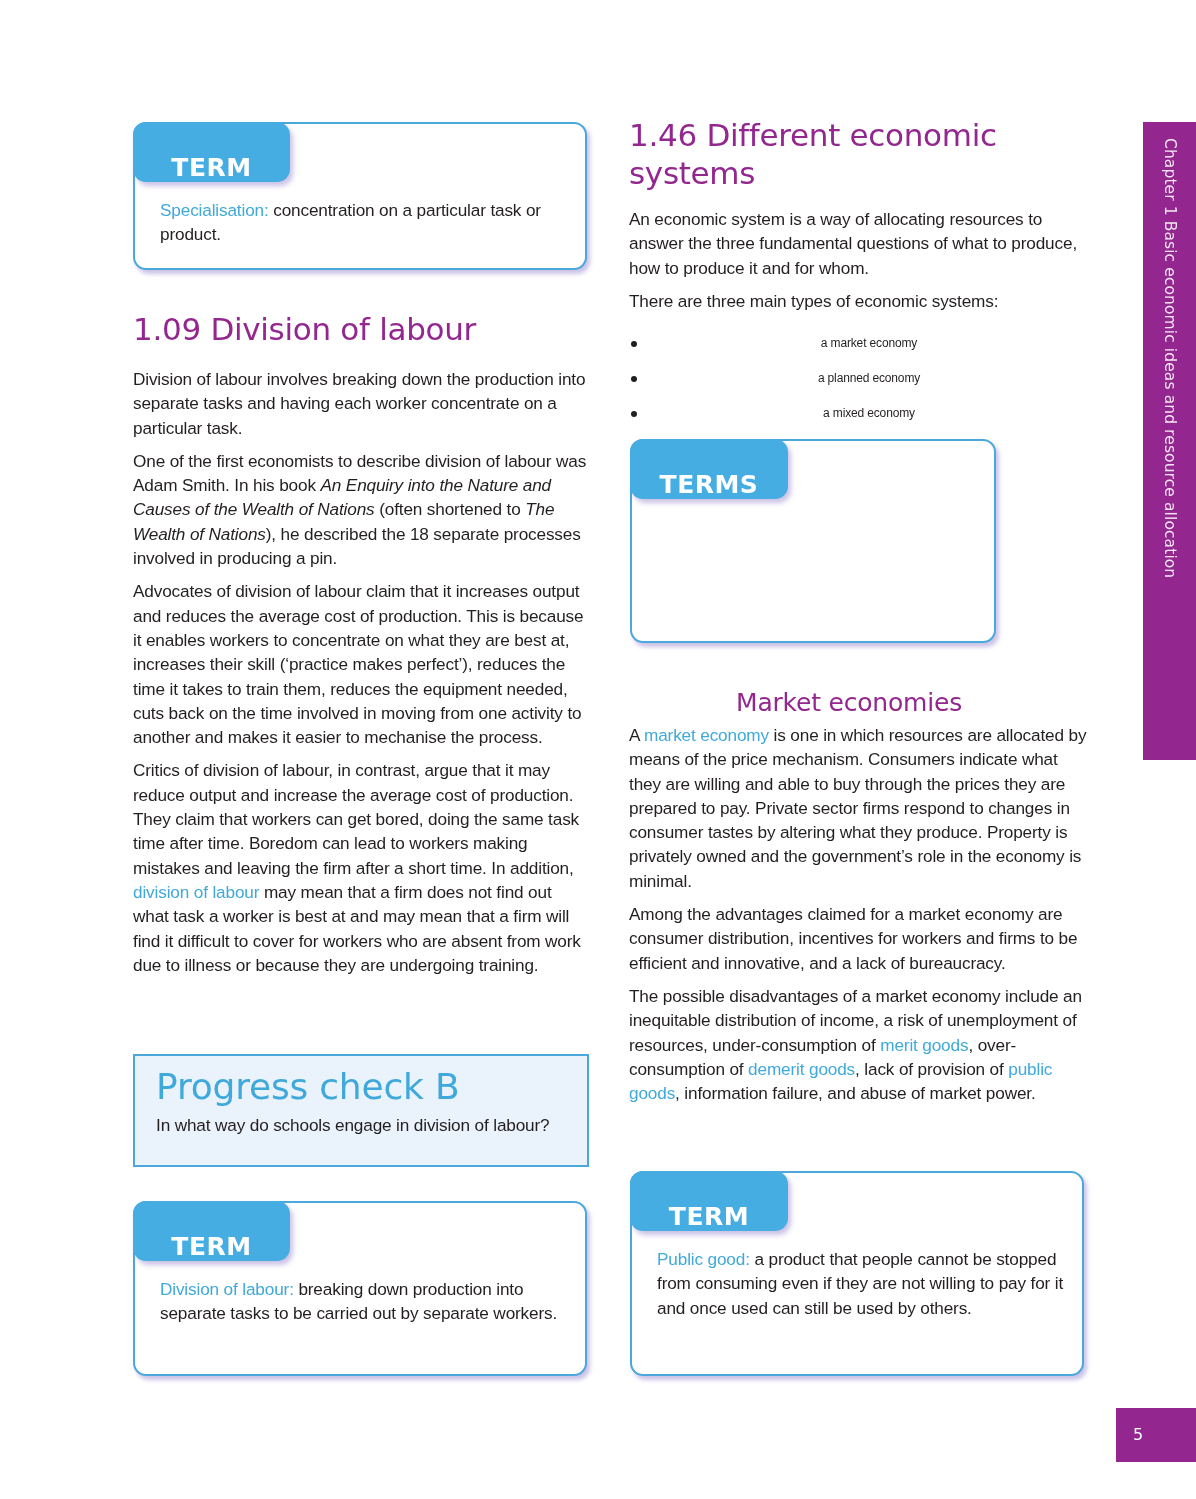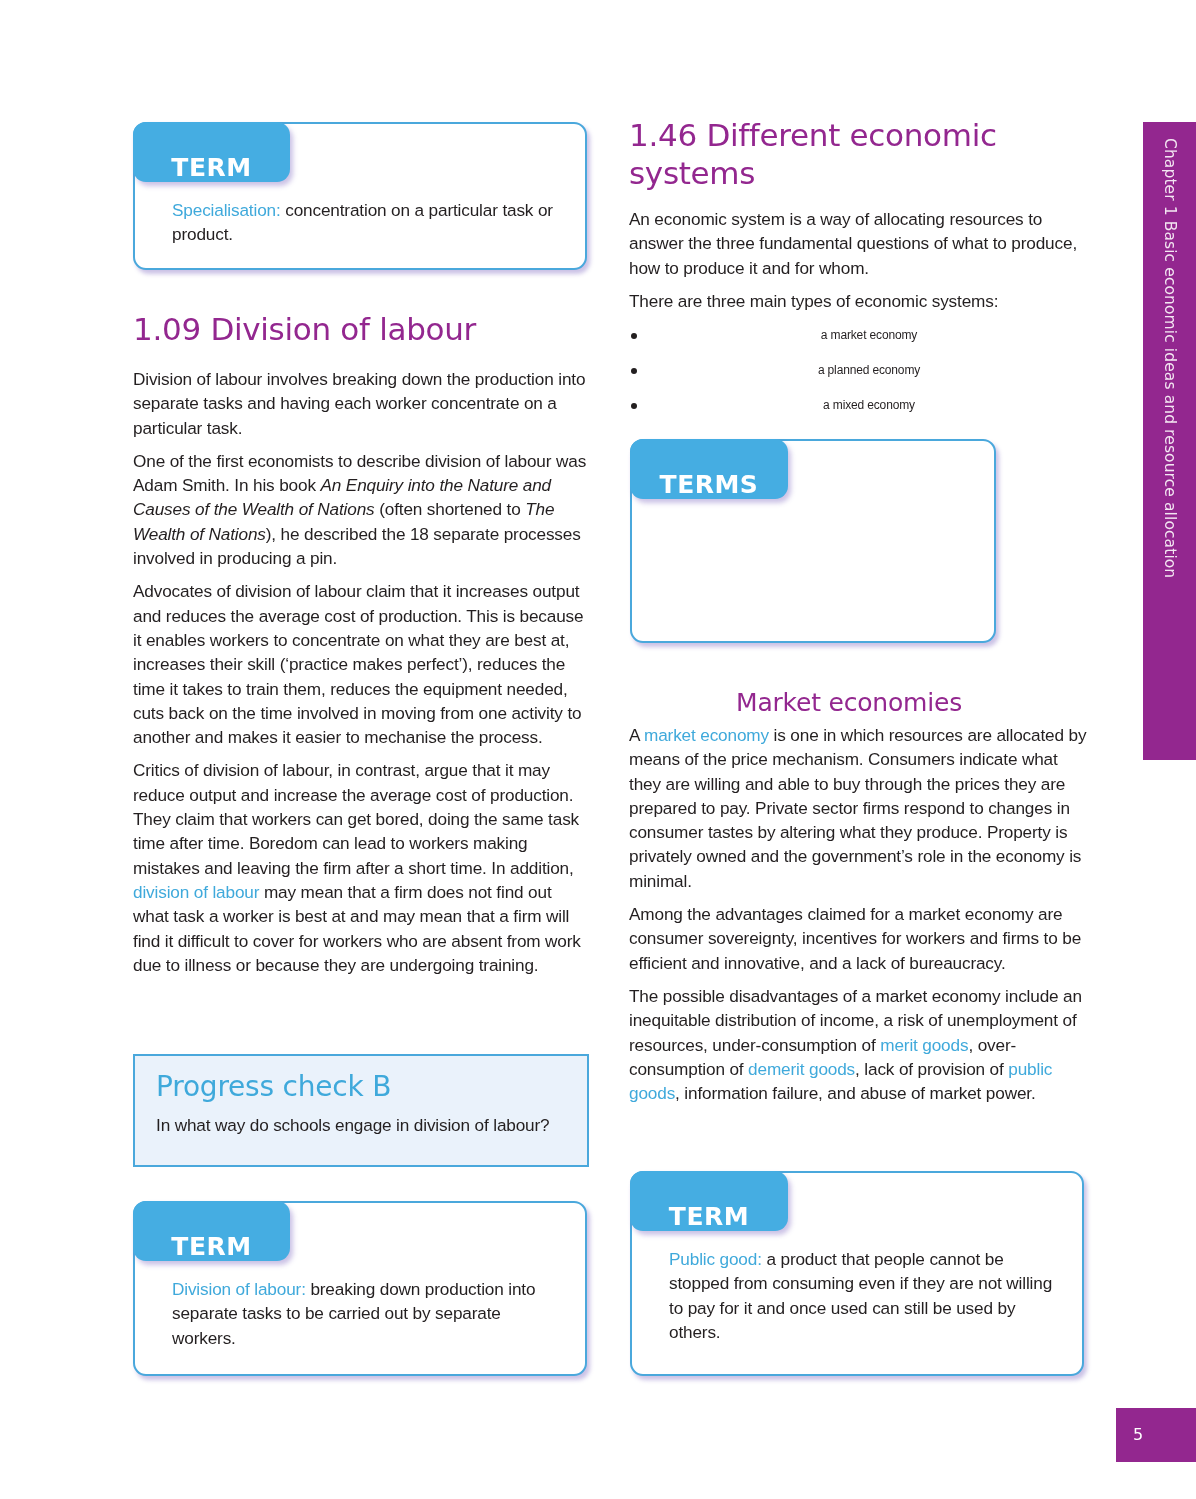--- a/index.html
+++ b/index.html
@@ -36,30 +36,30 @@
       font-size: 25px; letter-spacing: 0.5px;
       display: flex; align-items: flex-end; justify-content: center;
       box-shadow: 3px 4px 5px rgba(140, 120, 200, 0.45);
       height: 60px;
     }
     .term-content {
       position: absolute; left: 21px; right: 18px;
       font-size: 17.2px; line-height: 24.3px; color: #231f20;
       letter-spacing: -0.15px;
     }
-    .term-content p { margin: 0 0 9px 16px; }
+    .term-content p { margin: 0 0 9px 4px; }
 
     
     .progress-box {
       position: absolute; left: 133px; top: 1054px; width: 456px; height: 113px;
       background: #eaf2fb; border: 2px solid #4aa8dc; box-sizing: border-box;
     }
     .progress-title {
       position: absolute; left: 21px; top: 14px;
-      color: #3fa9db; font-size: 28px; line-height: 34px;
+      color: #3fa9db; font-size: 36px; line-height: 34px;
       font-family: "DejaVu Sans", sans-serif; letter-spacing: -0.2px;
     }
     .progress-question {
       position: absolute; left: 21px; top: 57px;
       font-size: 17.2px; line-height: 24px; color: #231f20; letter-spacing: -0.15px;
     }
 
     
     ul.bullets { list-style: none; margin: 0; padding: 0; }
     ul.bullets li {
@@ -123,39 +123,39 @@
   </div>
   <div class="term-content" style="top:74px;">
     <p><span class="hl">Division of labour:</span><span> breaking down production into separate tasks to be carried out by separate workers.</span></p>
   </div>
 </div>
 
 <h1 class="heading h1 abs" style="left:629px; top:116px; width:440px;">1.46  Different economic systems</h1>
 
 <div class="abs body-text" style="left:629px; top:207px; width:458px;">
   <p class="para">An economic system is a way of allocating resources to answer the three fundamental questions of what to produce, how to produce it and for whom.</p>
-  <p class="para" style="margin-bottom:10px;">There are three main types of economic systems:</p>
+  <p class="para" style="margin-bottom:18px;">There are three main types of economic systems:</p>
   <ul class="bullets">
     <li><span class="bullet-dot"></span><span>a market economy</span></li>
     <li><span class="bullet-dot"></span><span>a planned economy</span></li>
     <li><span class="bullet-dot"></span><span>a mixed economy</span></li>
   </ul>
 </div>
 
 <div class="term-box" style="left:630px; top:439px; width:366px; height:204px;">
   <div class="term-badge" style="width:158px;">
     <span>TERMS</span>
   </div>
 </div>
 
 <h2 class="heading h2 abs" style="left:629px; top:688px; width:440px;">Market economies</h2>
 
 <div class="abs body-text" style="left:629px; top:723px; width:460px;">
   <p class="para"><span>A </span><span class="hl">market economy</span><span> is one in which resources are allocated by means of the price mechanism. Consumers indicate what they are willing and able to buy through the prices they are prepared to pay. Private sector firms respond to changes in consumer tastes by altering what they produce. Property is privately owned and the government’s role in the economy is minimal.</span></p>
-  <p class="para">Among the advantages claimed for a market economy are consumer sovereignty, incentives for workers and firms to be efficient and innovative, and a lack of bureaucracy.</p>
+  <p class="para">Among the advantages claimed for a market economy are consumer distribution, incentives for workers and firms to be efficient and innovative, and a lack of bureaucracy.</p>
   <p class="para"><span>The possible disadvantages of a market economy include an inequitable distribution of income, a risk of unemployment of resources, under-consumption of </span><span class="hl">merit goods</span><span>, over-consumption of </span><span class="hl">demerit goods</span><span>, lack of provision of </span><span class="hl">public goods</span><span>, information failure, and abuse of market power.</span></p>
 </div>
 
 <div class="term-box" style="left:630px; top:1171px; width:454px; height:205px;">
   <div class="term-badge" style="width:158px;">
     <span>TERM</span>
   </div>
   <div class="term-content" style="top:74px;">
     <p><span class="hl">Public good:</span><span> a product that people cannot be stopped from consuming even if they are not willing to pay for it and once used can still be used by others.</span></p>
   </div>

